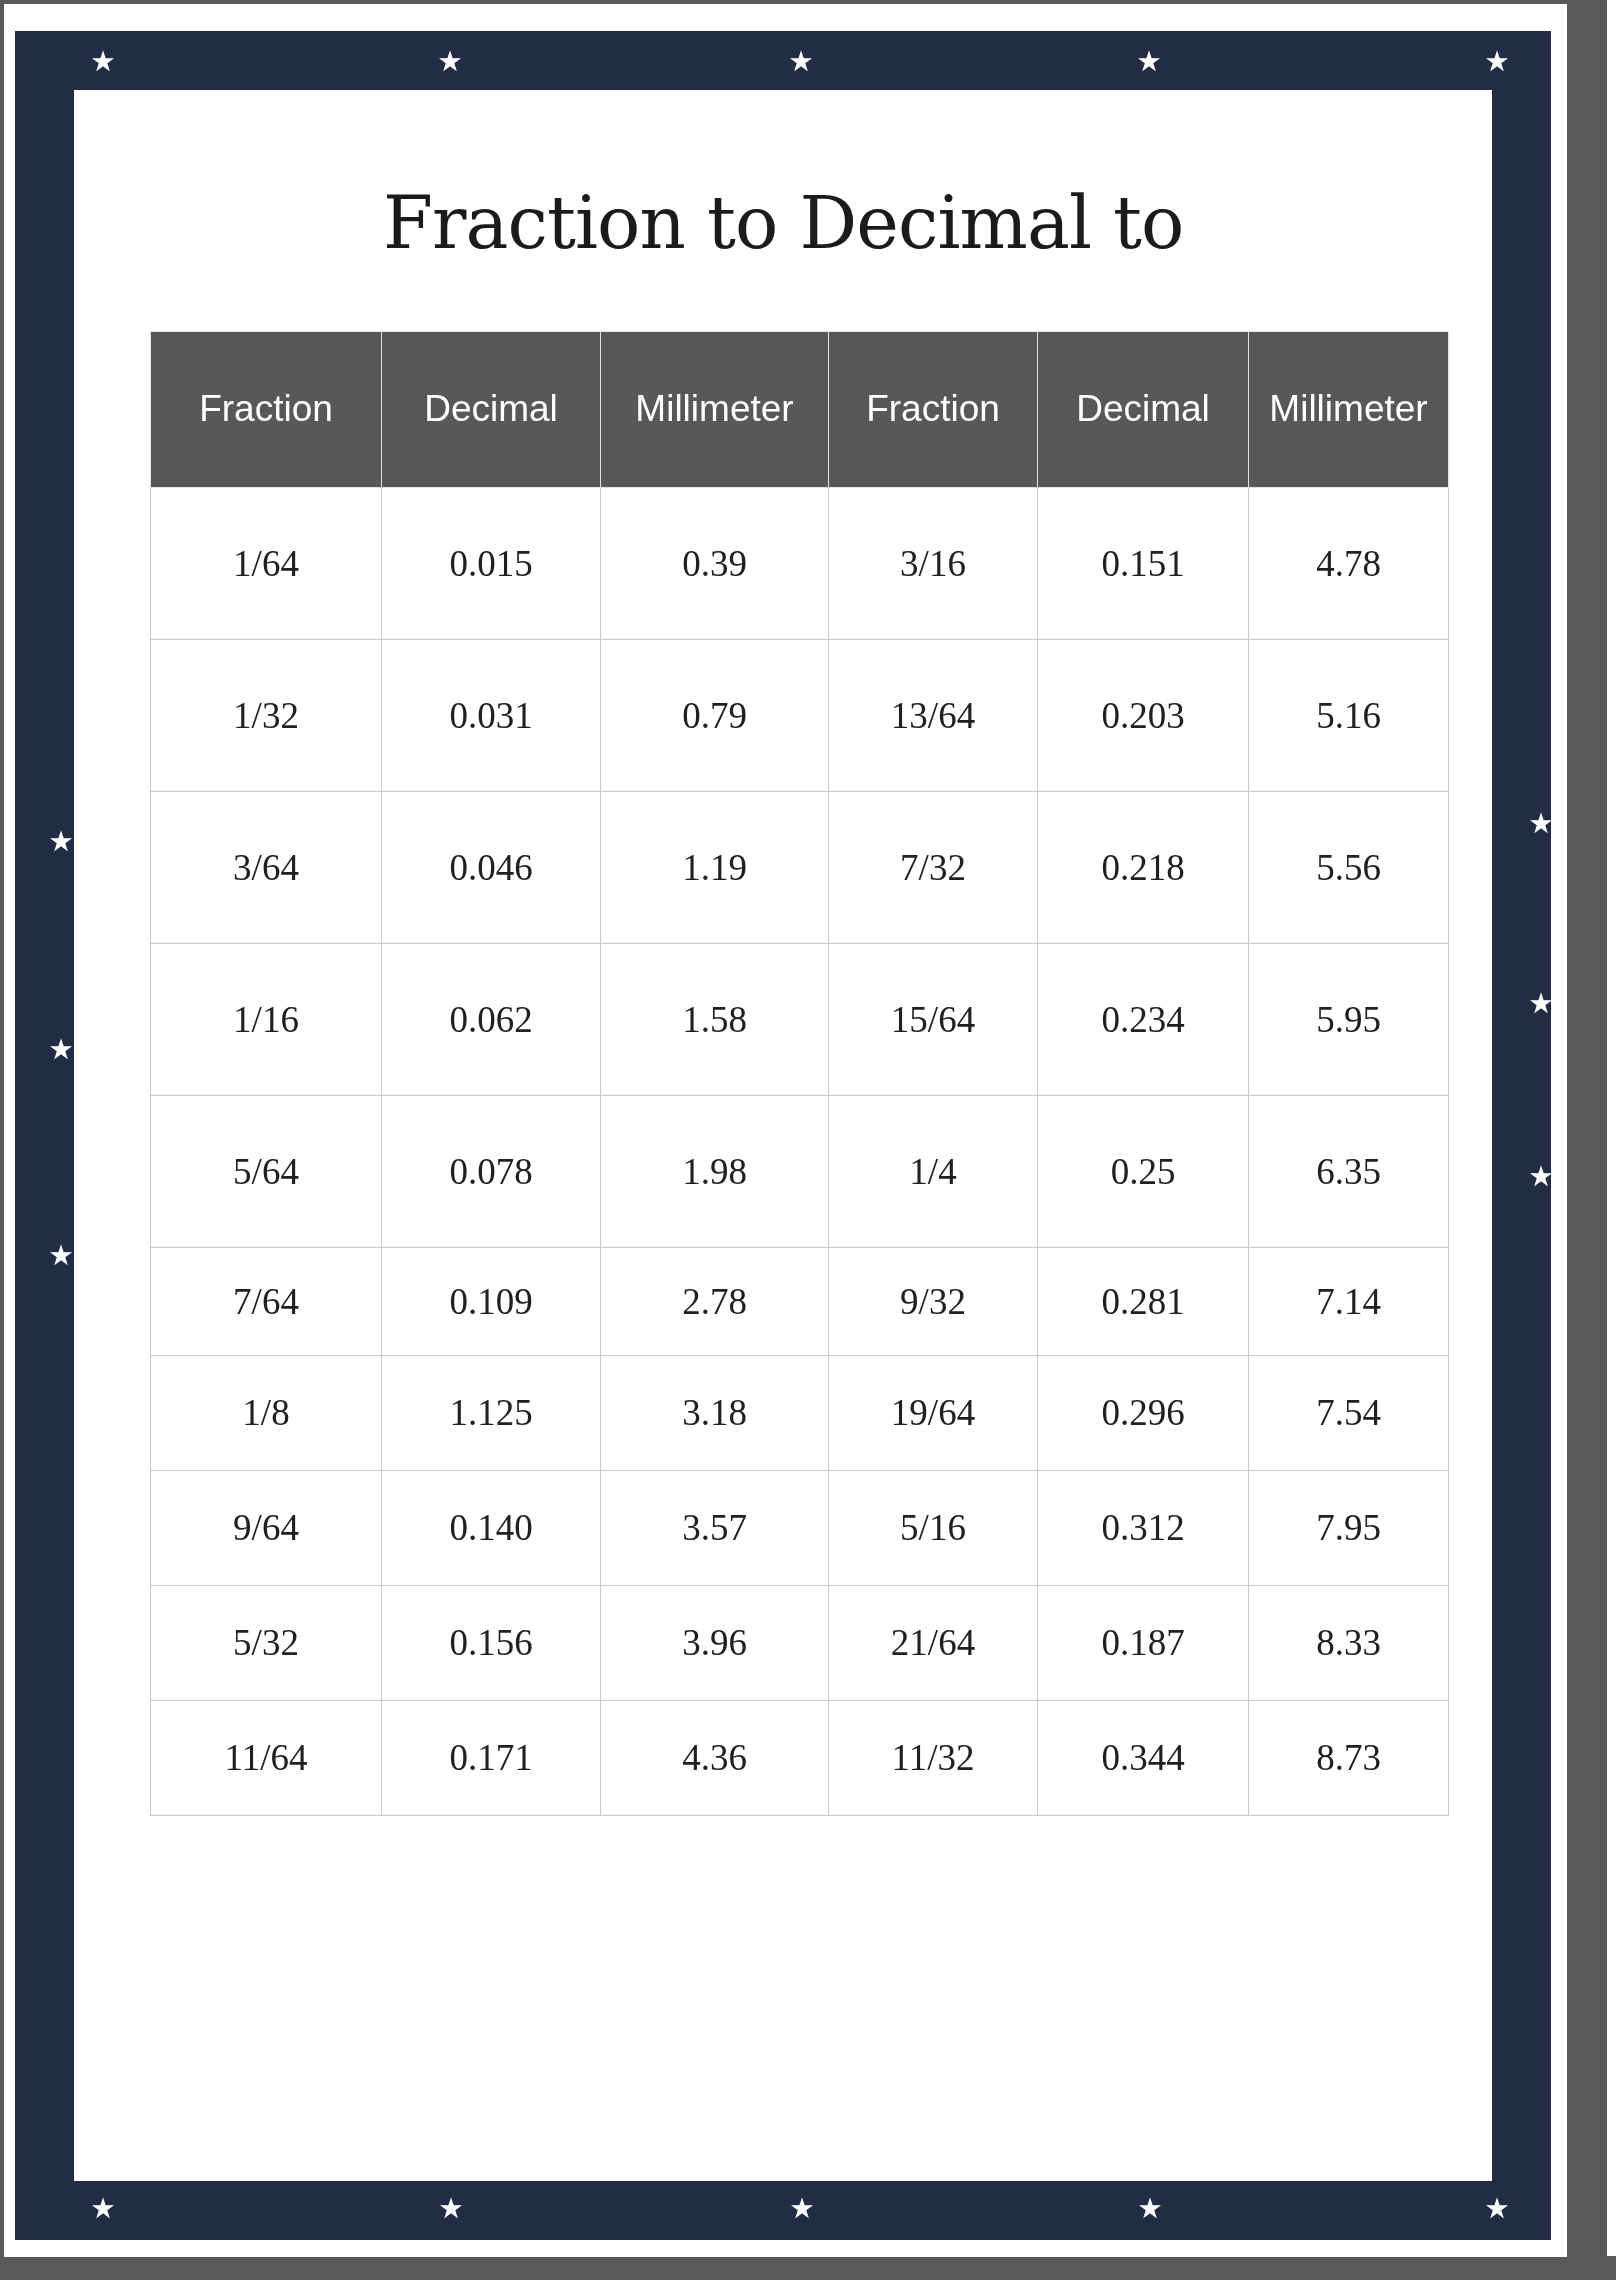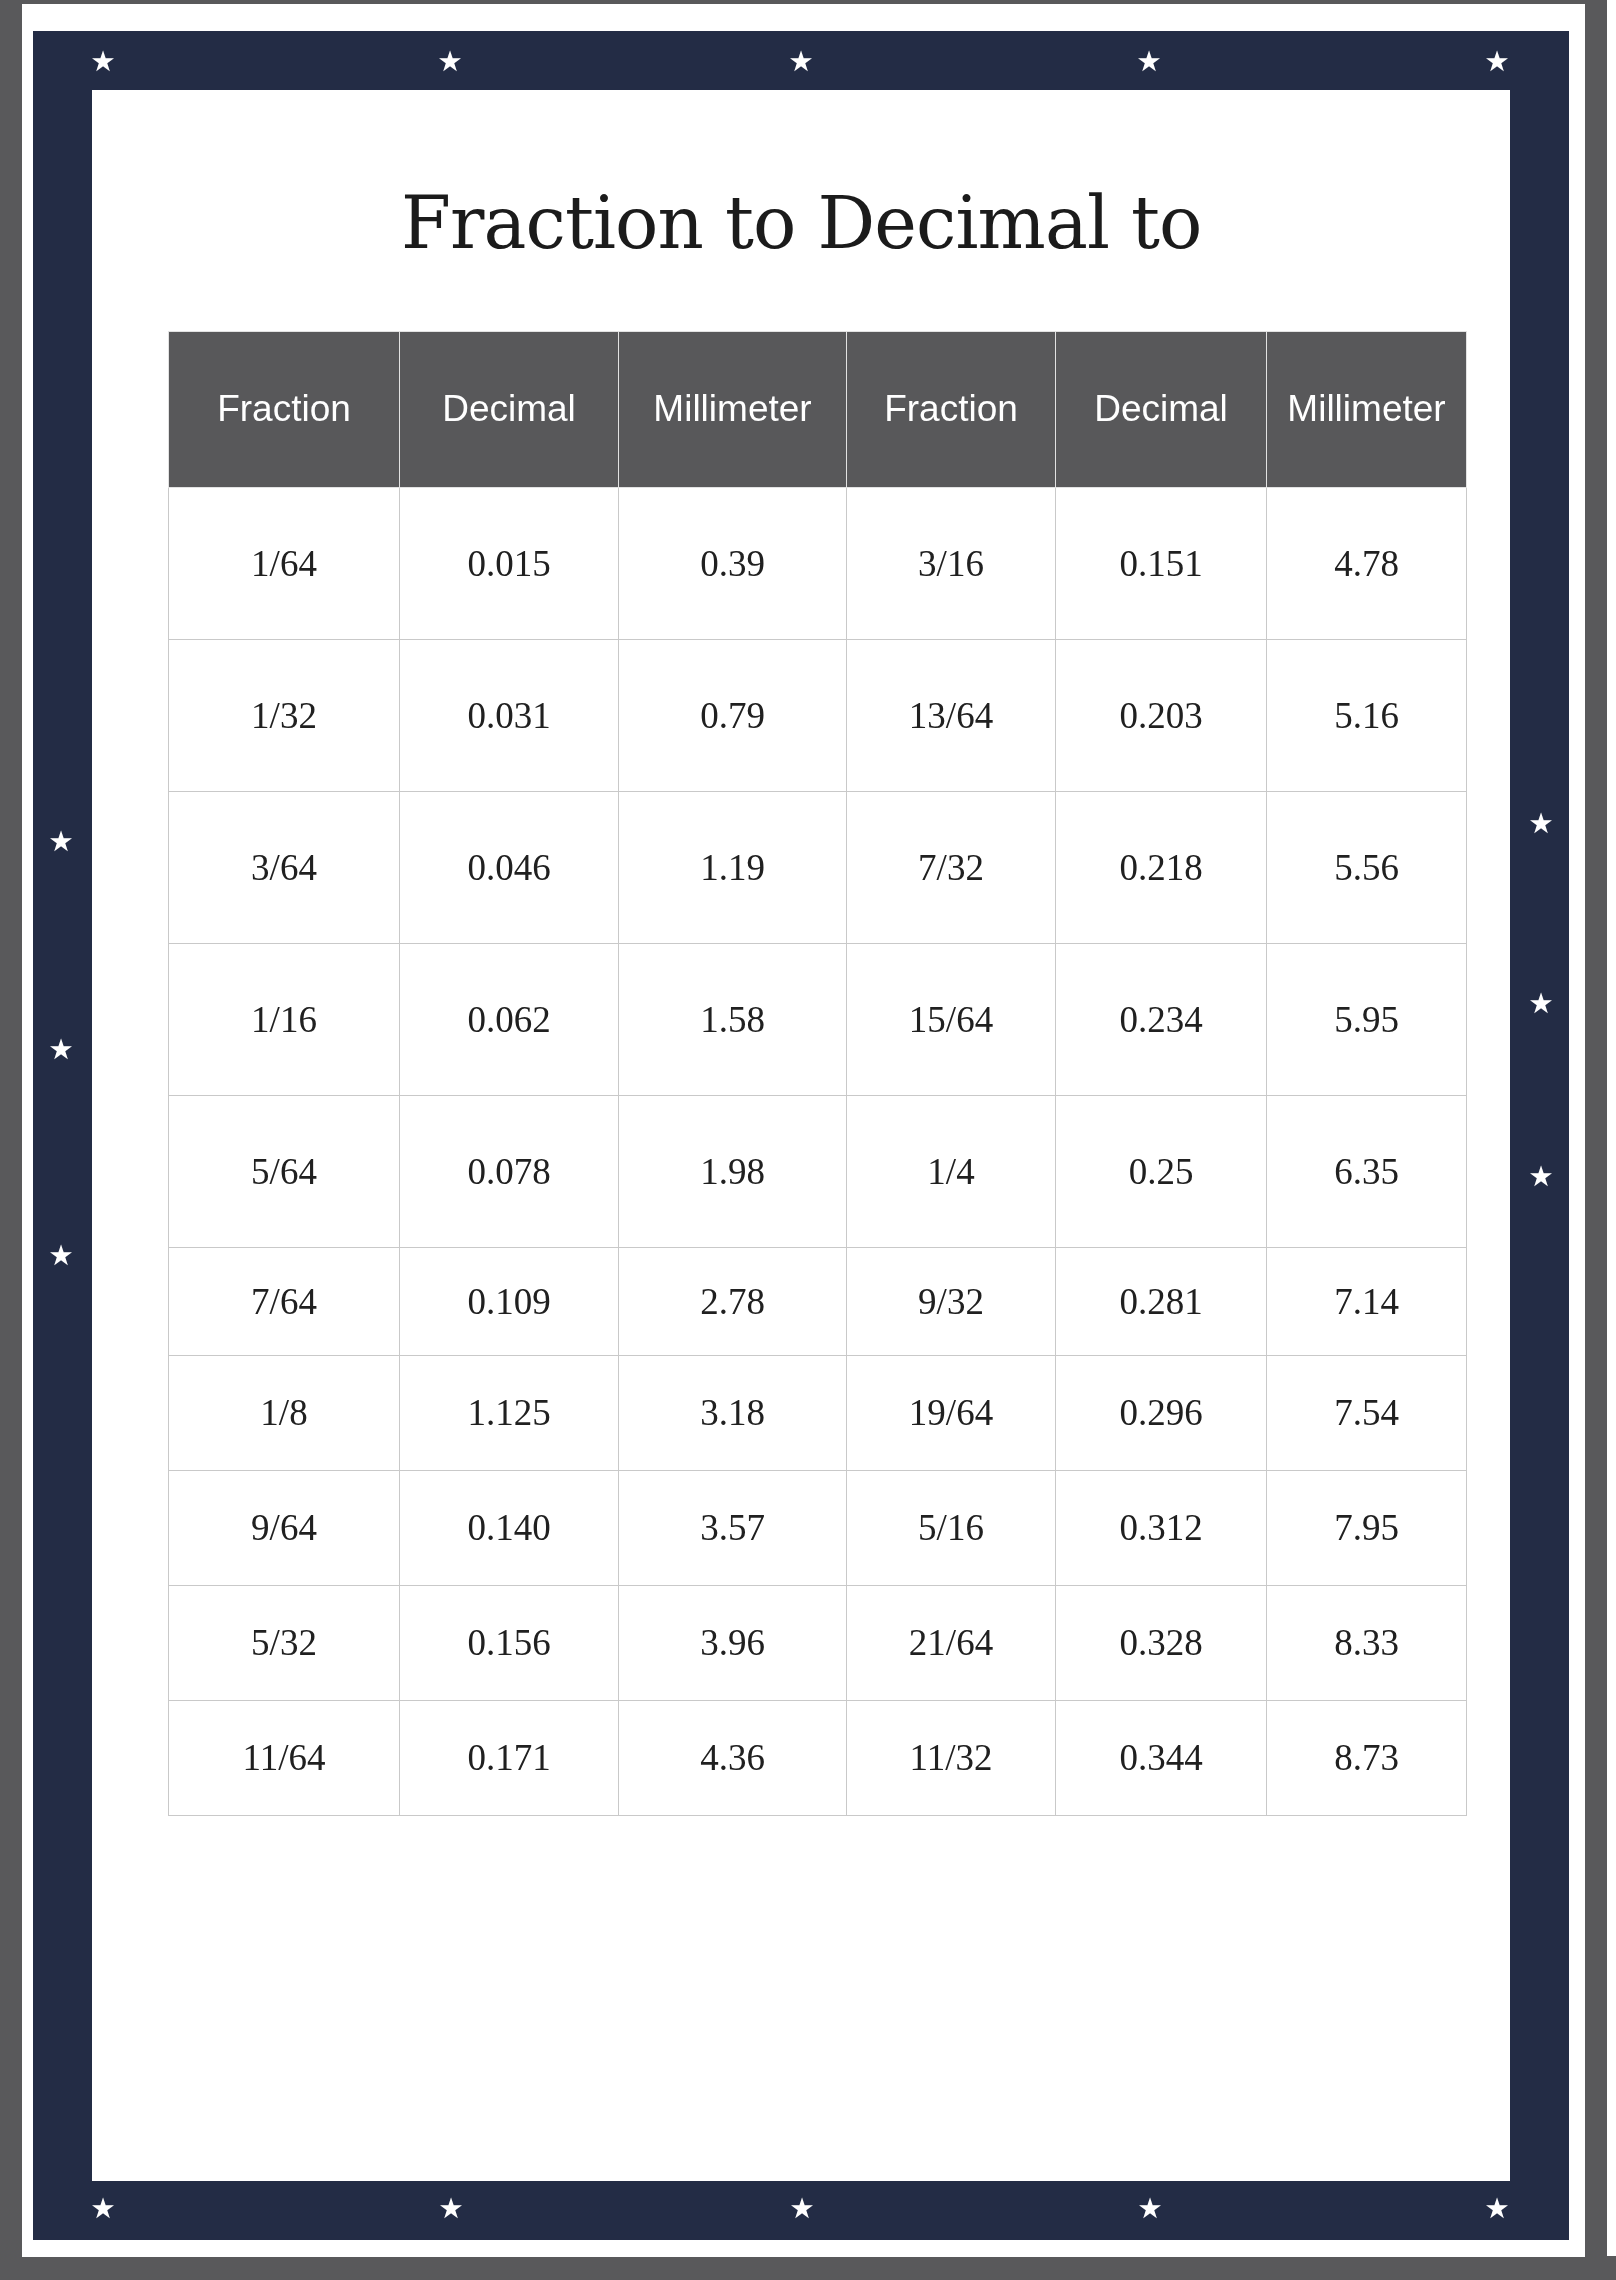--- a/index.html
+++ b/index.html
@@ -8,21 +8,21 @@
     position:relative;
     width:1616px;height:2280px;
     background:#59595b;
     overflow:hidden;
     font-family:"Liberation Sans", sans-serif;
   }
   .right-sliver{
     position:absolute;right:0;top:0;width:9.2px;height:2256px;background:#ffffff;
   }
   .mat{
-    position:absolute;left:22px;top:3.7px;width:1563px;height:2253px;
+    position:absolute;left:4px;top:3.7px;width:1563px;height:2253px;
     background:#ffffff;
   }
   .frame{
     position:absolute;left:11px;top:27px;right:15.6px;bottom:16.5px;
     background:#232c45;
   }
   .content{
     position:absolute;inset:59px;
     background:#ffffff;
   }
@@ -191,21 +191,21 @@
                 <td>3.57</td>
                 <td>5/16</td>
                 <td>0.312</td>
                 <td>7.95</td>
               </tr>
               <tr>
                 <td>5/32</td>
                 <td>0.156</td>
                 <td>3.96</td>
                 <td>21/64</td>
-                <td>0.328</td>
+                <td>0.187</td>
                 <td>8.33</td>
               </tr>
               <tr>
                 <td>11/64</td>
                 <td>0.171</td>
                 <td>4.36</td>
                 <td>11/32</td>
                 <td>0.344</td>
                 <td>8.73</td>
               </tr>

